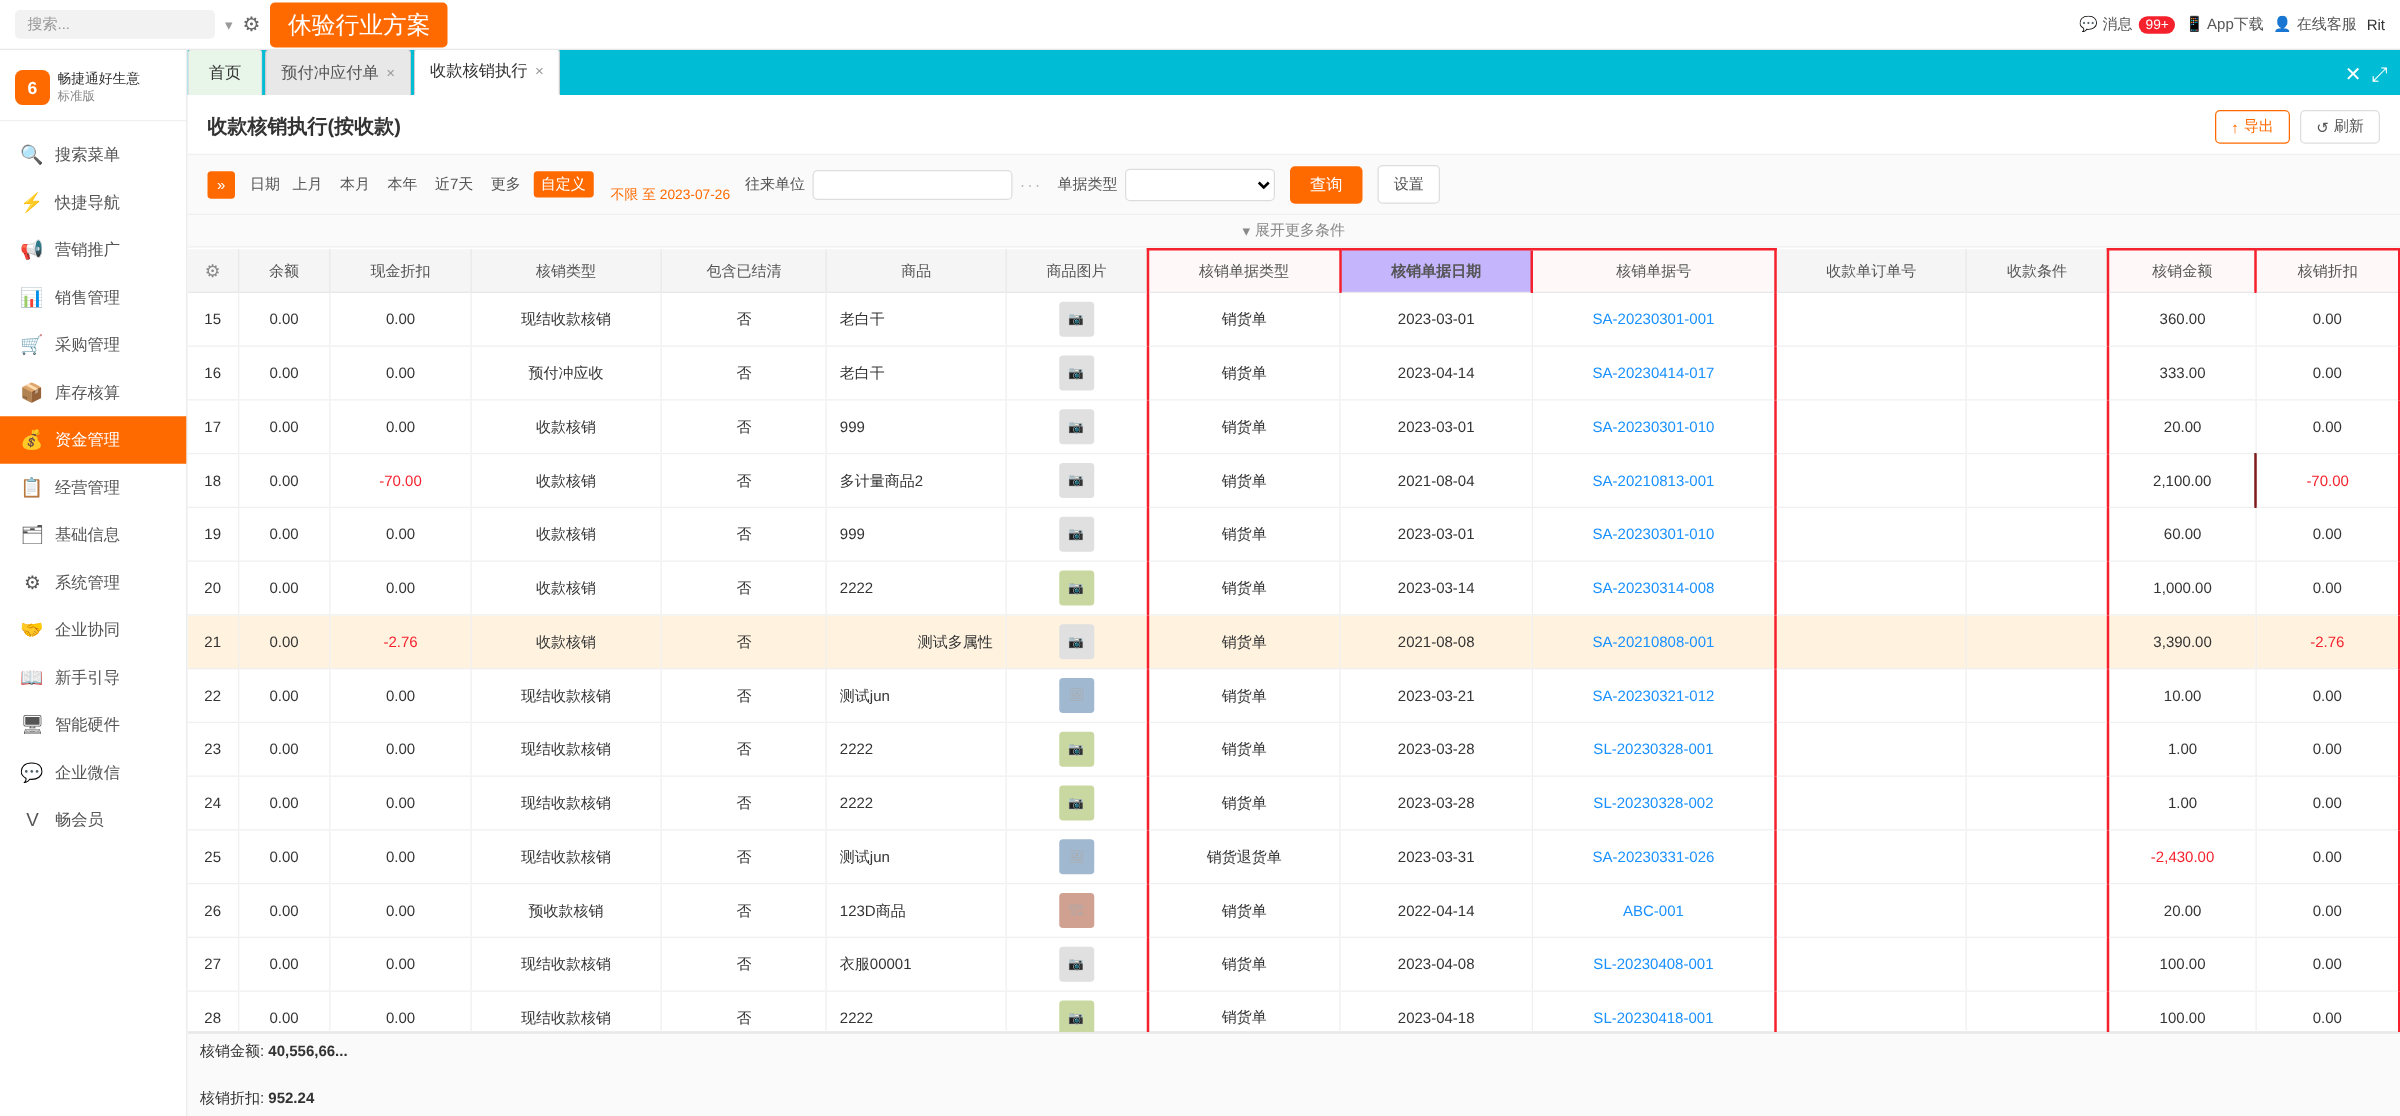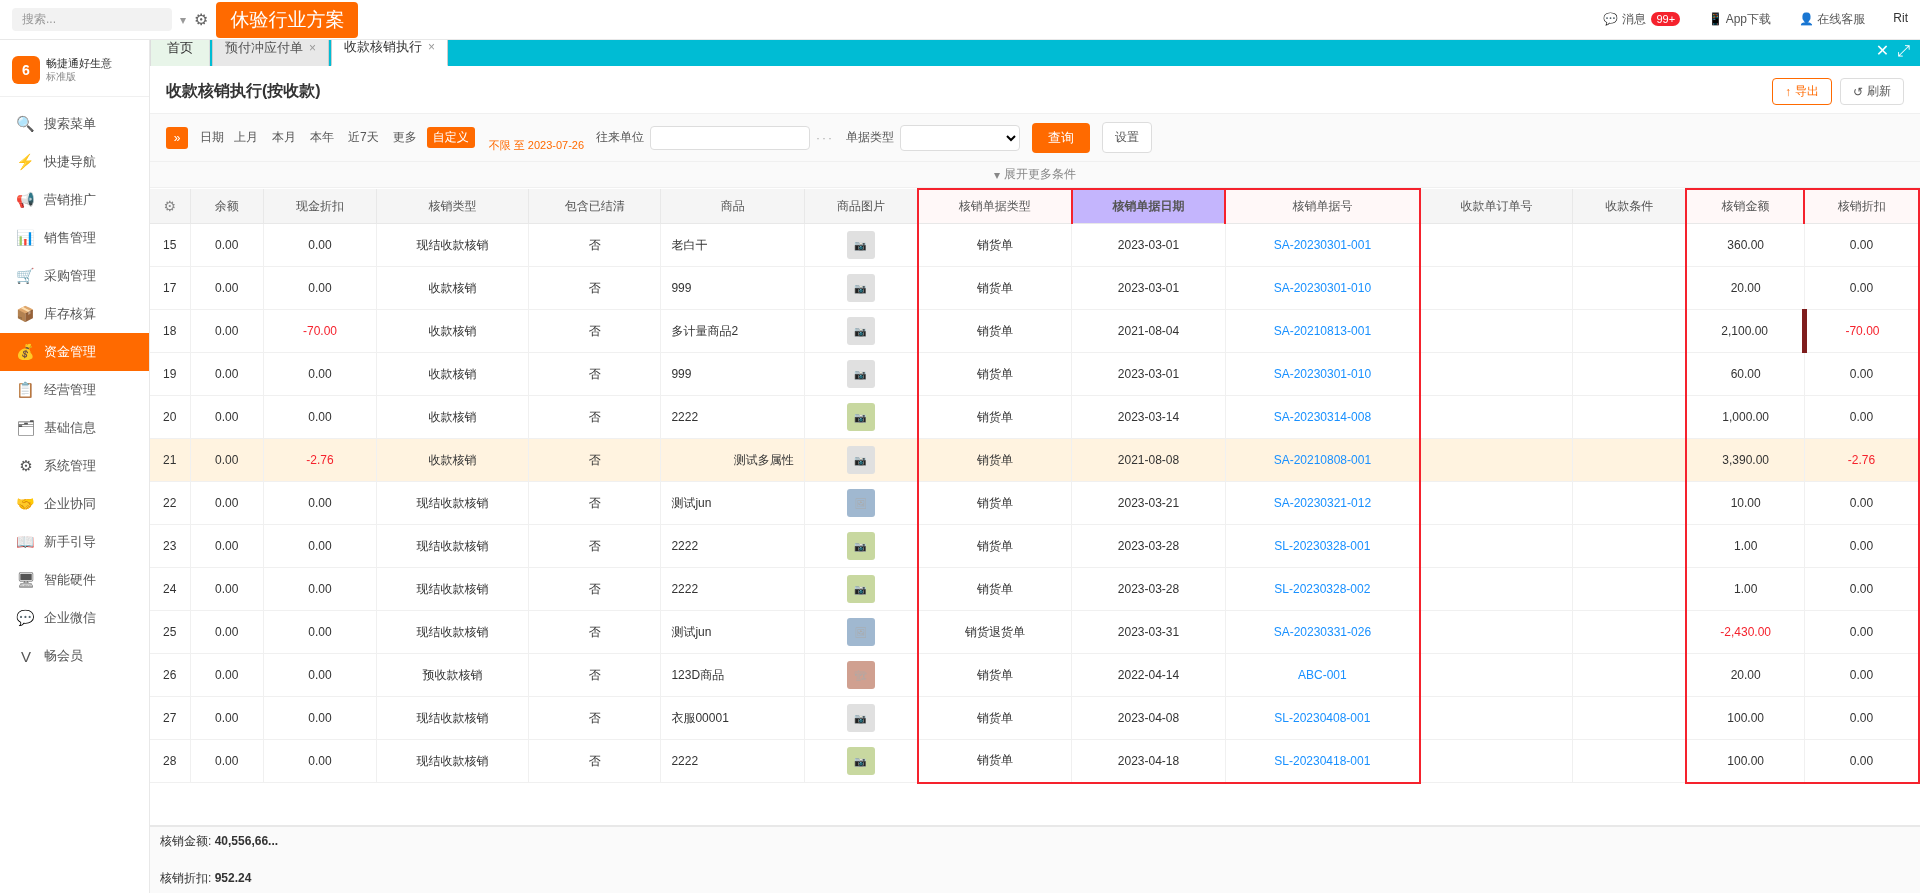--- a/index.html
+++ b/index.html
@@ -29,21 +29,21 @@
     .top-bar-gear { color: #666; font-size: 16px; cursor: pointer; }
     .orange-btn {
       background: #ff6a00;
       color: #fff;
       border: none;
       border-radius: 4px;
       padding: 5px 14px;
       font-size: 19px;
       cursor: pointer;
     }
-    .top-bar-right { display: flex; gap: 28px; color: #555; font-size: 12px; }
+    .top-bar-right { display: flex; align-items: center; gap: 8px; color: #555; font-size: 12px; }
     .badge-red {
       background: #f5222d;
       color: #fff;
       border-radius: 10px;
       padding: 1px 5px;
       font-size: 11px;
       margin-left: 2px;
     }
 
     
@@ -423,21 +423,21 @@
       <span>企业微信</span>
     </div>
     <div class="sidebar-item">
       <span class="icon">V</span>
       <span>畅会员</span>
     </div>
   </div>
 
   <div class="content-area">
 
-    <div style="background: #00bcd4; display:flex; align-items:flex-end; padding: 0 0 0 0; height:26px; flex-shrink:0;">
+    <div style="background: #00bcd4; display:flex; align-items:flex-end; padding: 0 0 0 0; height:36px; flex-shrink:0;">
       <div style="display:flex; align-items:flex-end; flex:1; padding-left:0;">
         <div style="background:#e8f5e9; color:#333; padding:9px 16px; border-radius:4px 4px 0 0; font-size:13px; cursor:pointer; margin-right:2px; border:1px solid #ddd; border-bottom:none;">
           <span>首页</span>
         </div>
         <div style="background:#e8e8e8; color:#555; padding:9px 12px; border-radius:4px 4px 0 0; font-size:13px; cursor:pointer; margin-right:2px; border:1px solid #ccc; border-bottom:none; display:flex; align-items:center; gap:6px;">
           <span>预付冲应付单</span>
           <span style="color:#999; font-size:12px;">×</span>
         </div>
         <div style="background:#fff; color:#333; padding:9px 12px; border-radius:4px 4px 0 0; font-size:13px; cursor:pointer; border:1px solid #ccc; border-bottom:1px solid #fff; display:flex; align-items:center; gap:6px; margin-right:2px;">
           <span>收款核销执行</span>
@@ -531,20 +531,36 @@
       <td><div class="img-placeholder">📷</div></td>
       <td style="border-left:2px solid #f5222d; border-right:1px solid #f0f0f0;">销货单</td>
       <td style="">2023-03-01</td>
       <td style="border-right:2px solid #f5222d;"><a class="text-link">SA-20230301-001</a></td>
       <td></td>
       <td></td>
       <td class="" style="border-left:2px solid #f5222d; border-right:1px solid #f0f0f0;">360.00</td>
       <td class="" style="border-right:2px solid #f5222d;">0.00</td>
     </tr>
               <tr>
+      <td>16</td>
+      <td>0.00</td>
+      <td class="">0.00</td>
+      <td>预付冲应收</td>
+      <td>否</td>
+      <td style="text-align:left;">老白干</td>
+      <td><div class="img-placeholder">📷</div></td>
+      <td style="border-left:2px solid #f5222d; border-right:1px solid #f0f0f0;">销货单</td>
+      <td style="">2023-04-14</td>
+      <td style="border-right:2px solid #f5222d;"><a class="text-link">SA-20230414-017</a></td>
+      <td></td>
+      <td></td>
+      <td class="" style="border-left:2px solid #f5222d; border-right:1px solid #f0f0f0;">333.00</td>
+      <td class="" style="border-right:2px solid #f5222d;">0.00</td>
+    </tr>
+              <tr>
       <td>17</td>
       <td>0.00</td>
       <td class="">0.00</td>
       <td>收款核销</td>
       <td>否</td>
       <td style="text-align:left;">999</td>
       <td><div class="img-placeholder">📷</div></td>
       <td style="border-left:2px solid #f5222d; border-right:1px solid #f0f0f0;">销货单</td>
       <td style="">2023-03-01</td>
       <td style="border-right:2px solid #f5222d;"><a class="text-link">SA-20230301-010</a></td>
@@ -559,21 +575,21 @@
       <td class="text-red">-70.00</td>
       <td>收款核销</td>
       <td>否</td>
       <td style="text-align:left;">多计量商品2</td>
       <td><div class="img-placeholder">📷</div></td>
       <td style="border-left:2px solid #f5222d; border-right:1px solid #f0f0f0;">销货单</td>
       <td style="">2021-08-04</td>
       <td style="border-right:2px solid #f5222d;"><a class="text-link">SA-20210813-001</a></td>
       <td></td>
       <td></td>
-      <td class="" style="border-left:2px solid #f5222d; border-right:5px solid #7f1d1d;">2,100.00</td>
+      <td class="" style="border-left:2px solid #f5222d; border-right:2px solid #7f1d1d;">2,100.00</td>
       <td class="text-red" style="border-right:2px solid #f5222d;">-70.00</td>
     </tr>
               <tr>
       <td>19</td>
       <td>0.00</td>
       <td class="">0.00</td>
       <td>收款核销</td>
       <td>否</td>
       <td style="text-align:left;">999</td>
       <td><div class="img-placeholder">📷</div></td>

